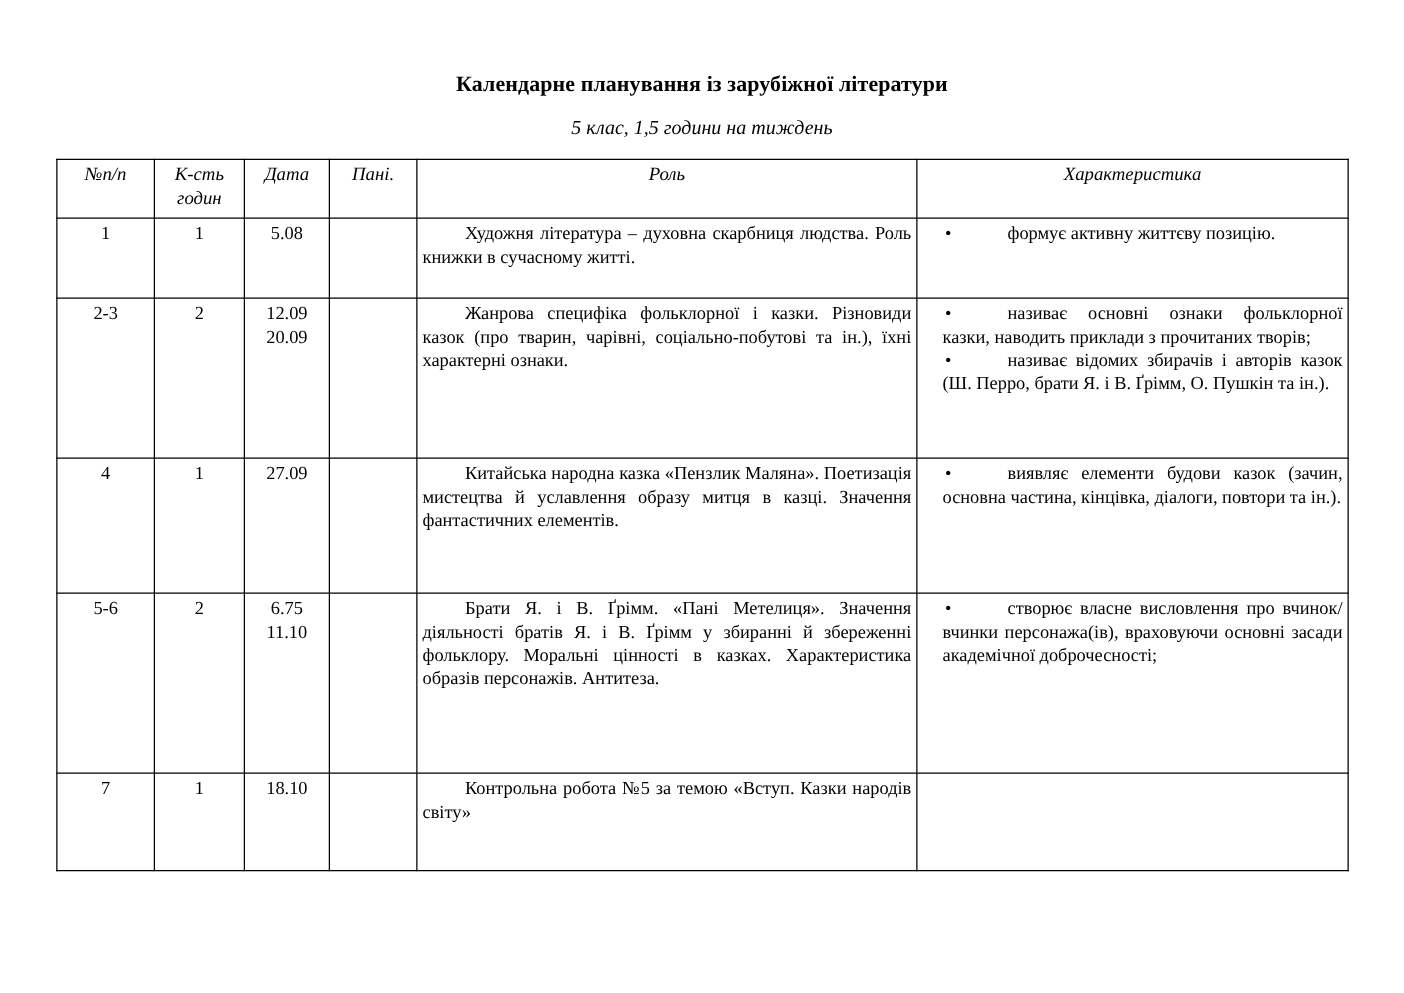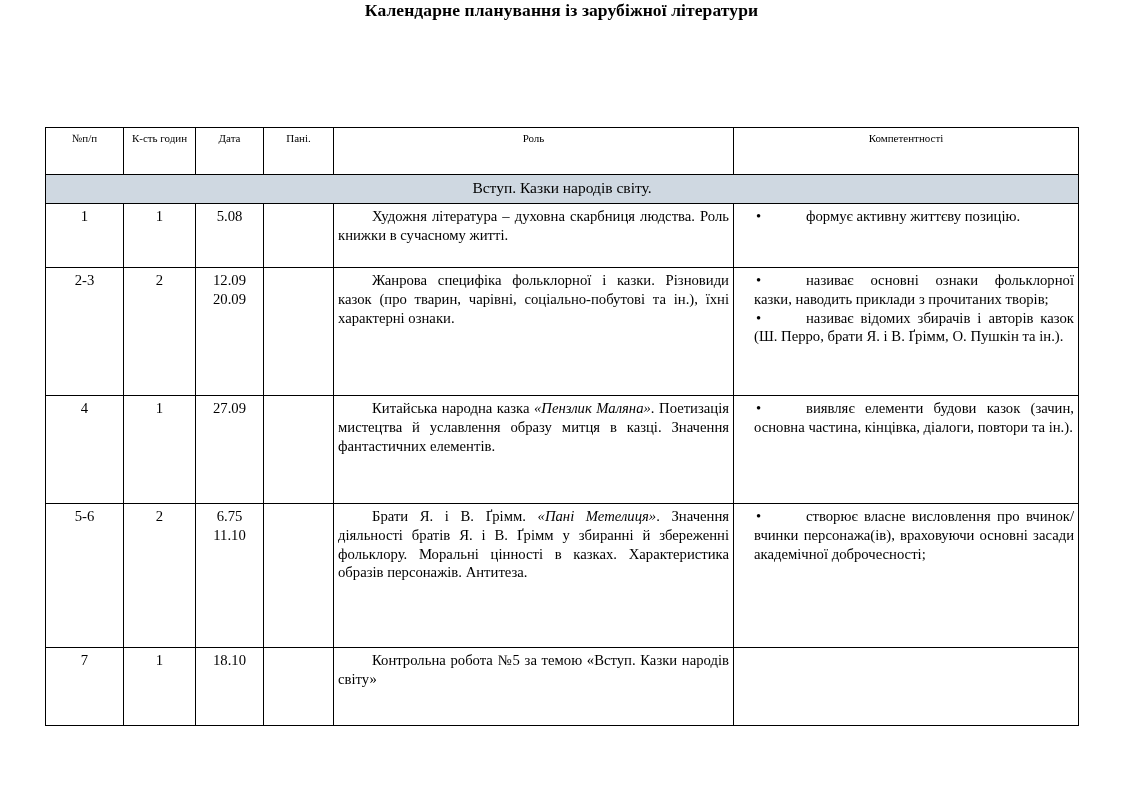--- a/index.html
+++ b/index.html
@@ -21,20 +21,21 @@
     height: 794px;
     box-sizing: border-box;
     padding: 0;
   }
   .doc-title {
     text-align: center;
     font-weight: bold;
     font-size: 17.5px;
     letter-spacing: 0.1px;
     margin: 0;
+    padding-top: 57px;
     line-height: 1.2;
   }
   .doc-subtitle {
     text-align: center;
     font-style: italic;
     font-size: 16px;
     margin: 0;
     padding-top: 15px;
     line-height: 1.2;
   }
@@ -62,25 +63,26 @@
   col.c-hours { width: 72px; }
   col.c-date  { width: 68px; }
   col.c-note  { width: 70px; }
   col.c-theme { width: 400px; }
   col.c-comp  { width: 345px; }
 
   thead th {
     text-align: center;
     vertical-align: top;
     font-weight: bold;
-    font-size: 11px;
+    font-size: 15px;
     padding-top: 6px;
     padding-bottom: 6px;
     height: 47px;
     box-sizing: border-box;
+    font-style: italic;
   }
   .section-row td {
     background: #cfd8e1;
     text-align: center;
     font-weight: bold;
     font-size: 15.5px;
     padding-top: 5px;
     padding-bottom: 5px;
     height: 29px;
     box-sizing: border-box;
@@ -106,55 +108,53 @@
     text-align: justify;
     text-align-last: left;
     margin-left: 16px;
   }
   .bullet-mark {
     display: inline-block;
     width: 52px;
     text-indent: 2px;
   }
   .b { font-weight: normal; }
-  .i { font-style: italic; }
+  .i { }
   .date-line { display: block; }
 </style>
 </head>
 <body>
 
 <div class="page">
 
   <h1 class="doc-title">Календарне планування із зарубіжної літератури</h1>
 
+  <div class="doc-subtitle">5 клас, 1,5 години на тиждень</div>
 
   <div class="table-wrap">
     <table class="plan">
       <colgroup>
         <col class="c-num">
         <col class="c-hours">
         <col class="c-date">
         <col class="c-note">
         <col class="c-theme">
         <col class="c-comp">
       </colgroup>
       <thead>
         <tr>
           <th>№п/п</th>
           <th>К-сть годин</th>
           <th>Дата</th>
           <th>Пані.</th>
           <th>Роль</th>
-          <th>Компетентності</th>
+          <th>Характеристика</th>
         </tr>
       </thead>
       <tbody id="table-body">
-        <tr class="section-row">
-          <td colspan="6">Вступ. Казки народів світу.</td>
-        </tr>
       <tr style="height: 64px;">
             <td class="center">1</td>
             <td class="center">1</td>
             <td class="center">
               <span class="date-line">5.08</span>
             </td>
             <td class="center"></td>
             <td class="theme">
               <span class="indent"><span>Художня література – духовна скарбниця людства. Роль книжки в сучасному житті.</span></span>
             </td>

